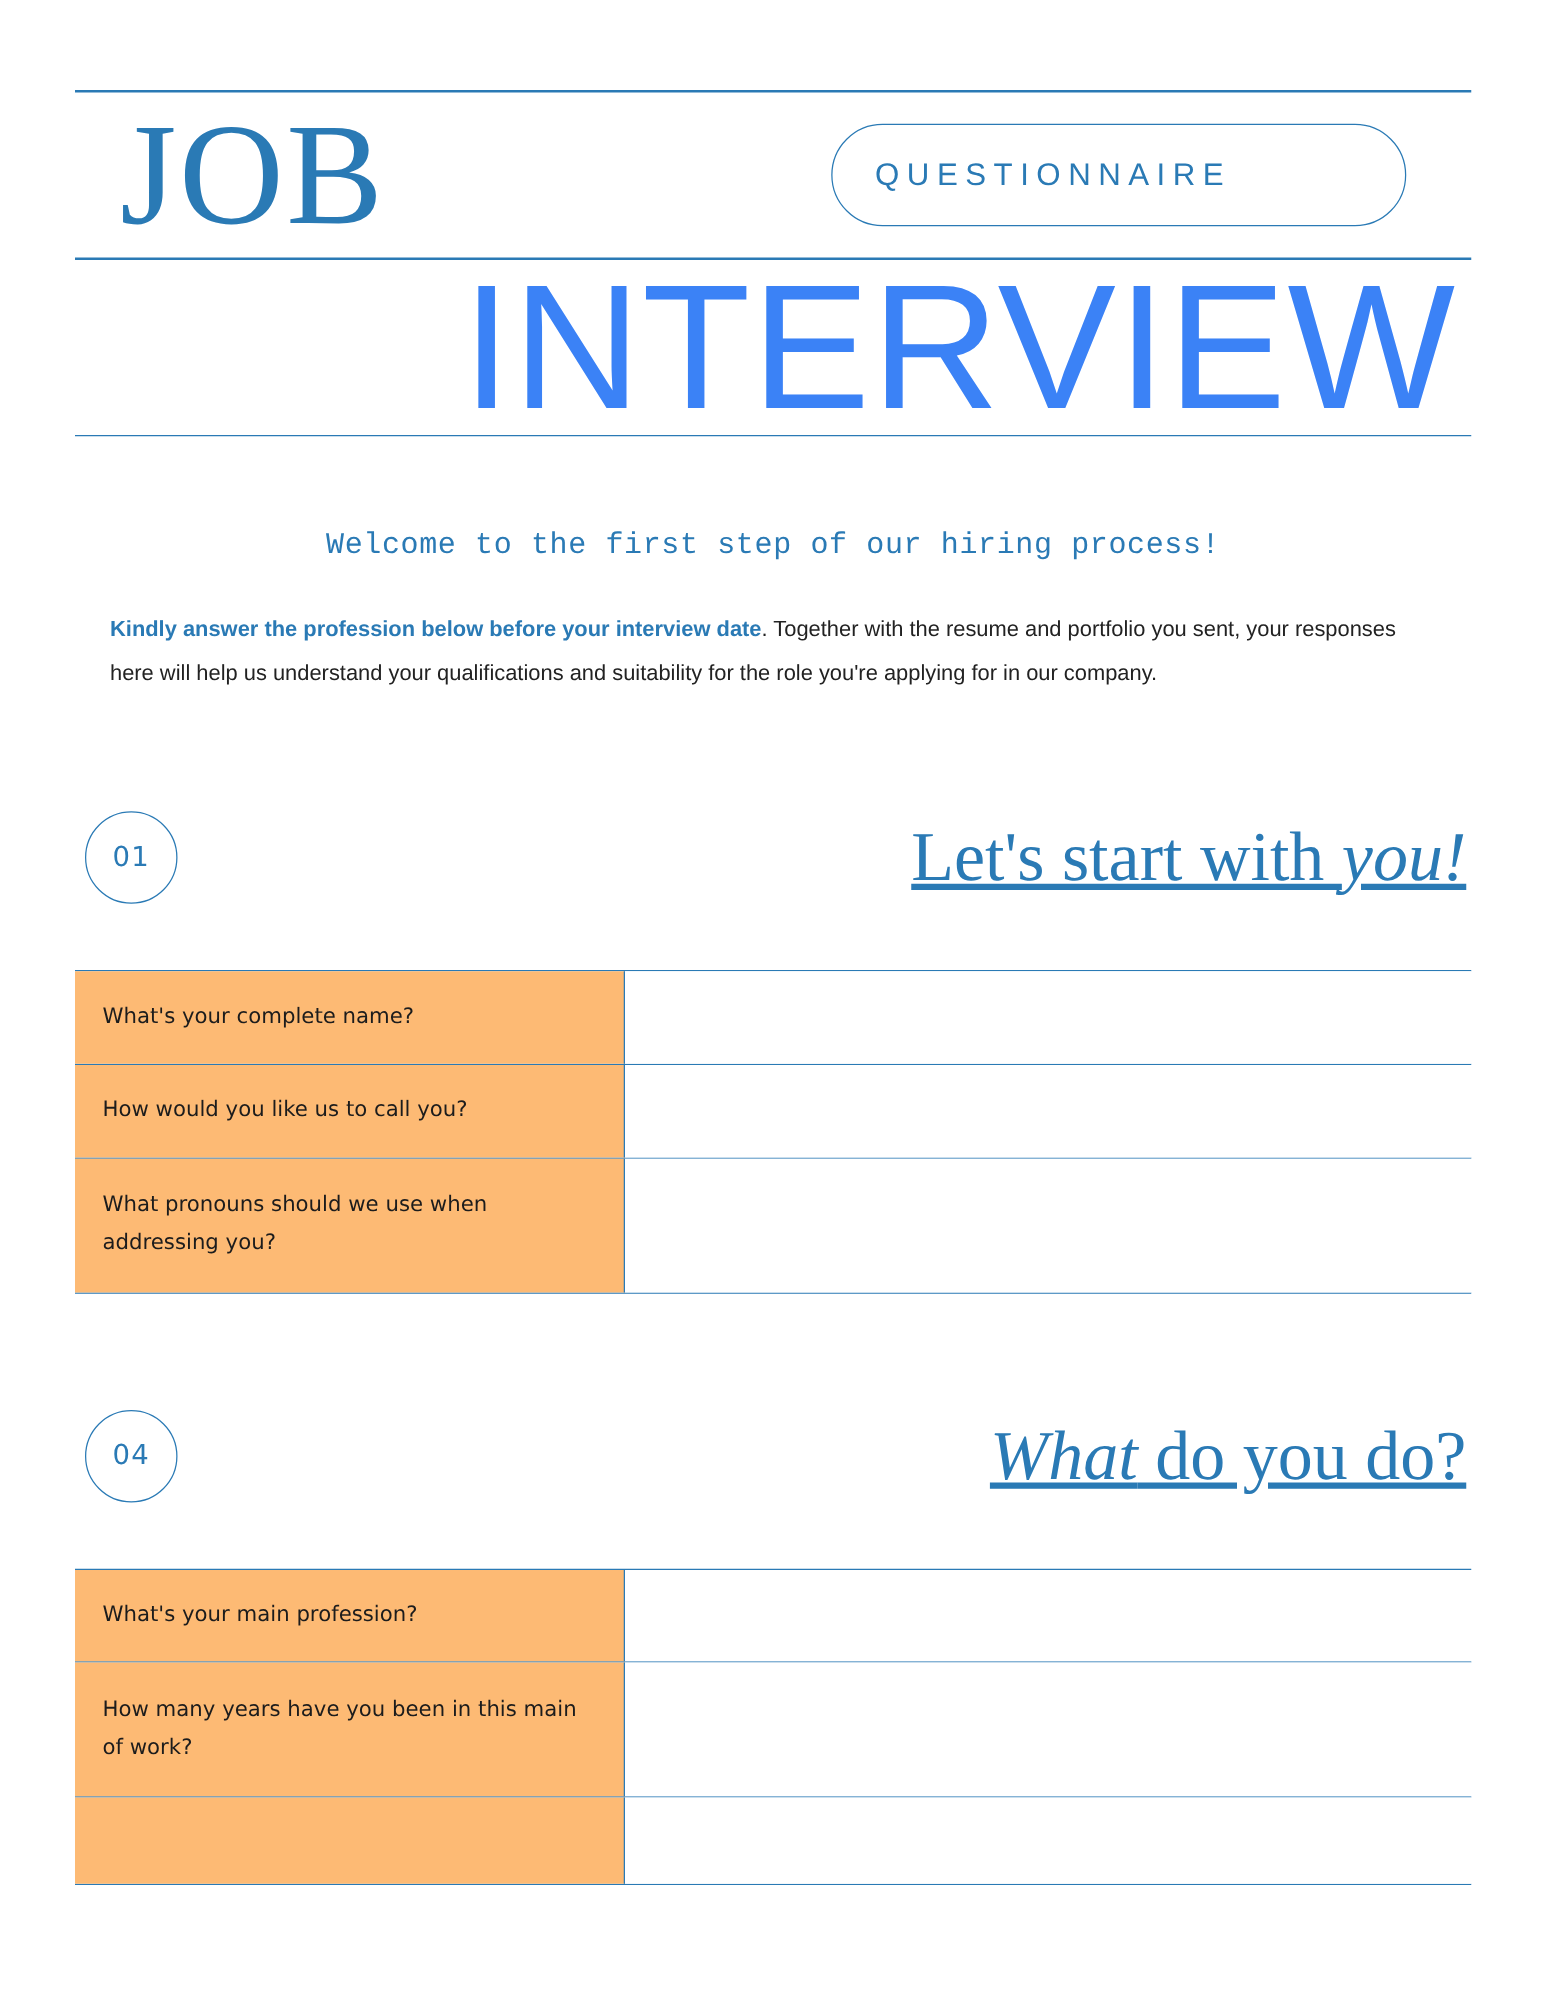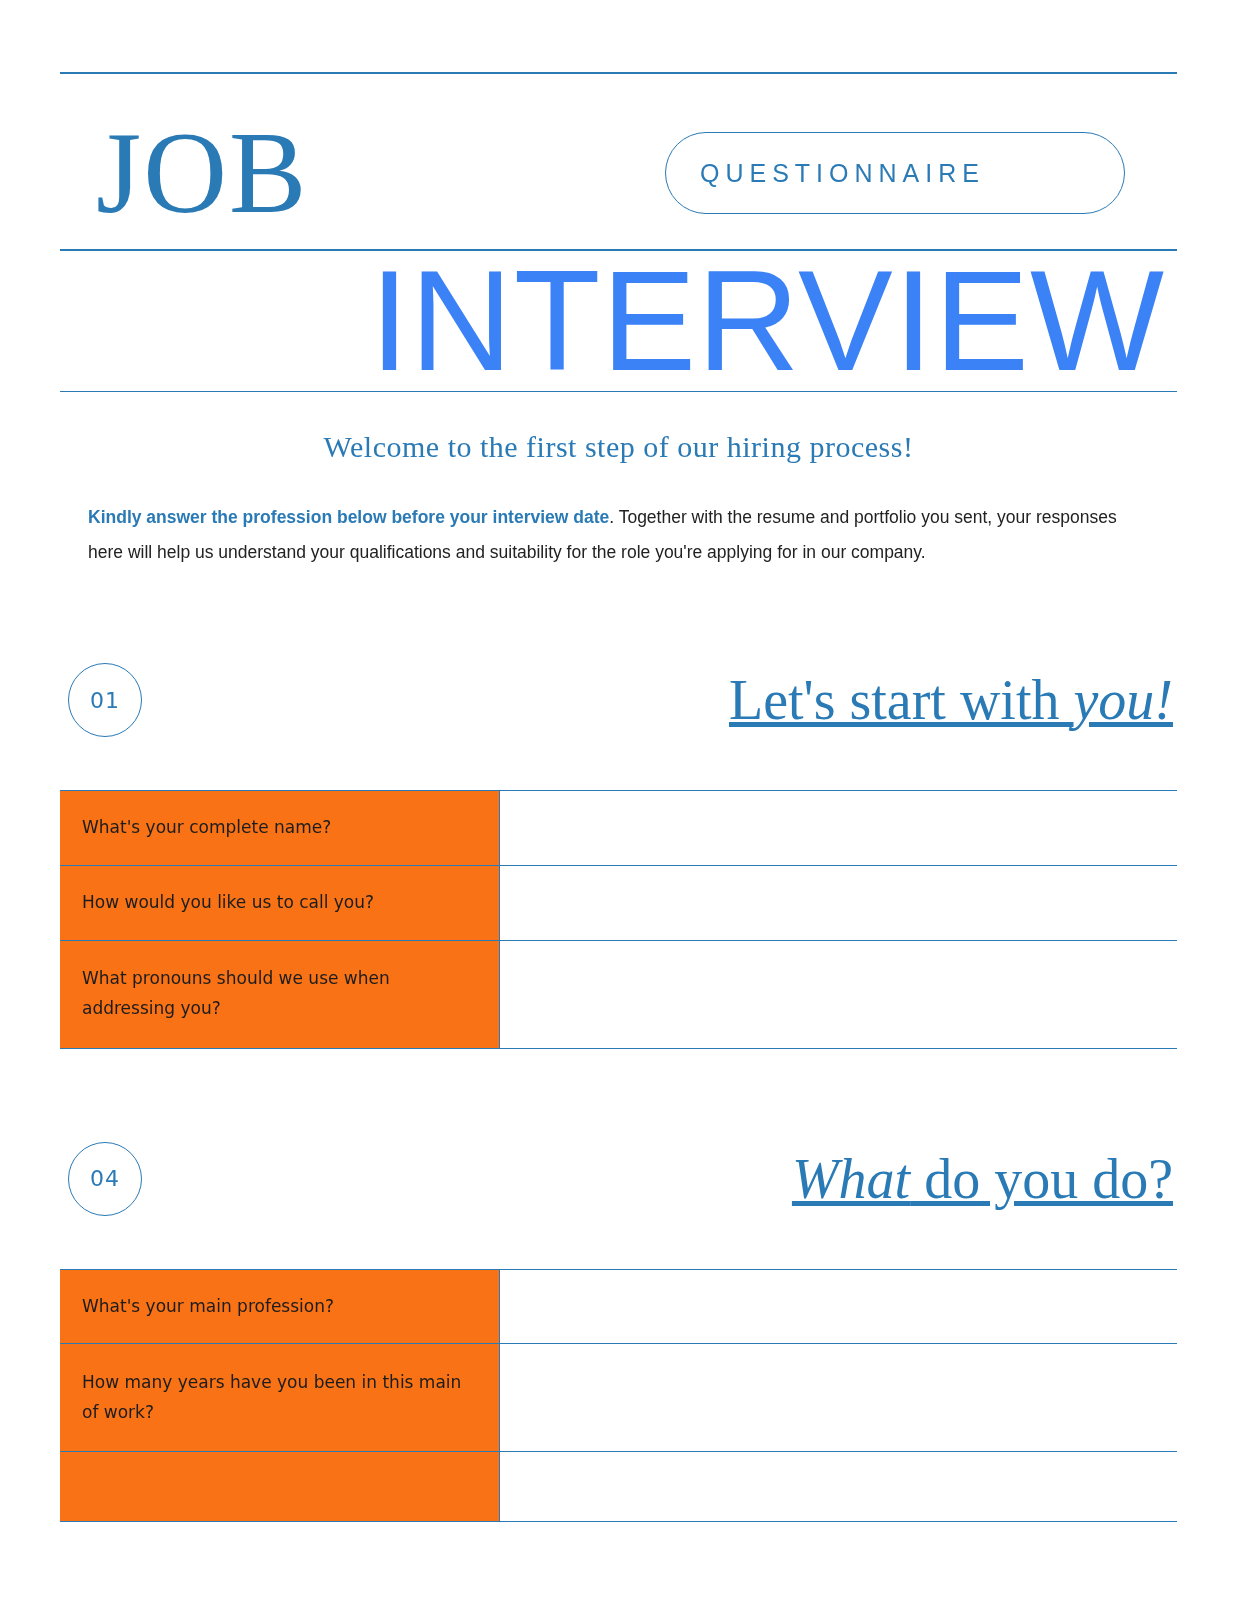--- a/index.html
+++ b/index.html
@@ -36,25 +36,24 @@
     background: #2a7ab5;
     width: 100%;
   }
 
   .header-top {
     margin-top: 72px;
   }
 
   .title-row-1 {
     position: relative;
-    height: 152px;
+    height: 132px;
     display: flex;
     align-items: center;
     justify-content: space-between;
-    margin-top: 23px;
   }
   .word-job {
     font-family: "Liberation Serif", serif;
     font-size: 116px;
     line-height: 1;
     color: #2a7ab5;
     letter-spacing: 2px;
     padding-left: 36px;
     font-weight: 400;
   }
@@ -87,26 +86,26 @@
     font-family: Liberation Sans, sans-serif;
     font-size: 142px;
     line-height: 1;
     color: #3b82f6;
     letter-spacing: 1px;
     font-weight: 400;
   }
 
   
   .welcome {
-    margin-top: 38px;
+    margin-top: 74px;
     text-align: center;
     color: #2a7ab5;
-    font-size: 30px;
+    font-size: 24px;
     letter-spacing: 0.5px;
-    font-family: Liberation Serif, serif;
+    font-family: Liberation Mono, monospace;
     font-weight: 400;
   }
 
   .intro {
     margin: 36px 28px 0 28px;
     font-size: 17.5px;
     line-height: 2.0;
     color: #222;
     max-width: 1040px;
   }
@@ -157,21 +156,21 @@
     border-top: 1.4px solid #2a7ab5;
   }
   .qrow {
     display: flex;
     border-bottom: 1.4px solid #2a7ab5;
     min-height: 70px;
   }
   .qcell {
     width: 440px;
     flex: 0 0 440px;
-    background: #f97316;
+    background: #fdba74;
     border-right: 1.4px solid #2a7ab5;
     padding: 22px 24px 22px 22px;
     font-size: 17px;
     line-height: 1.75;
     color: #1c1c1c;
     font-family: "DejaVu Sans", sans-serif;
     display: flex;
     align-items: center;
   }
   .qrow.tall { min-height: 108px; }

